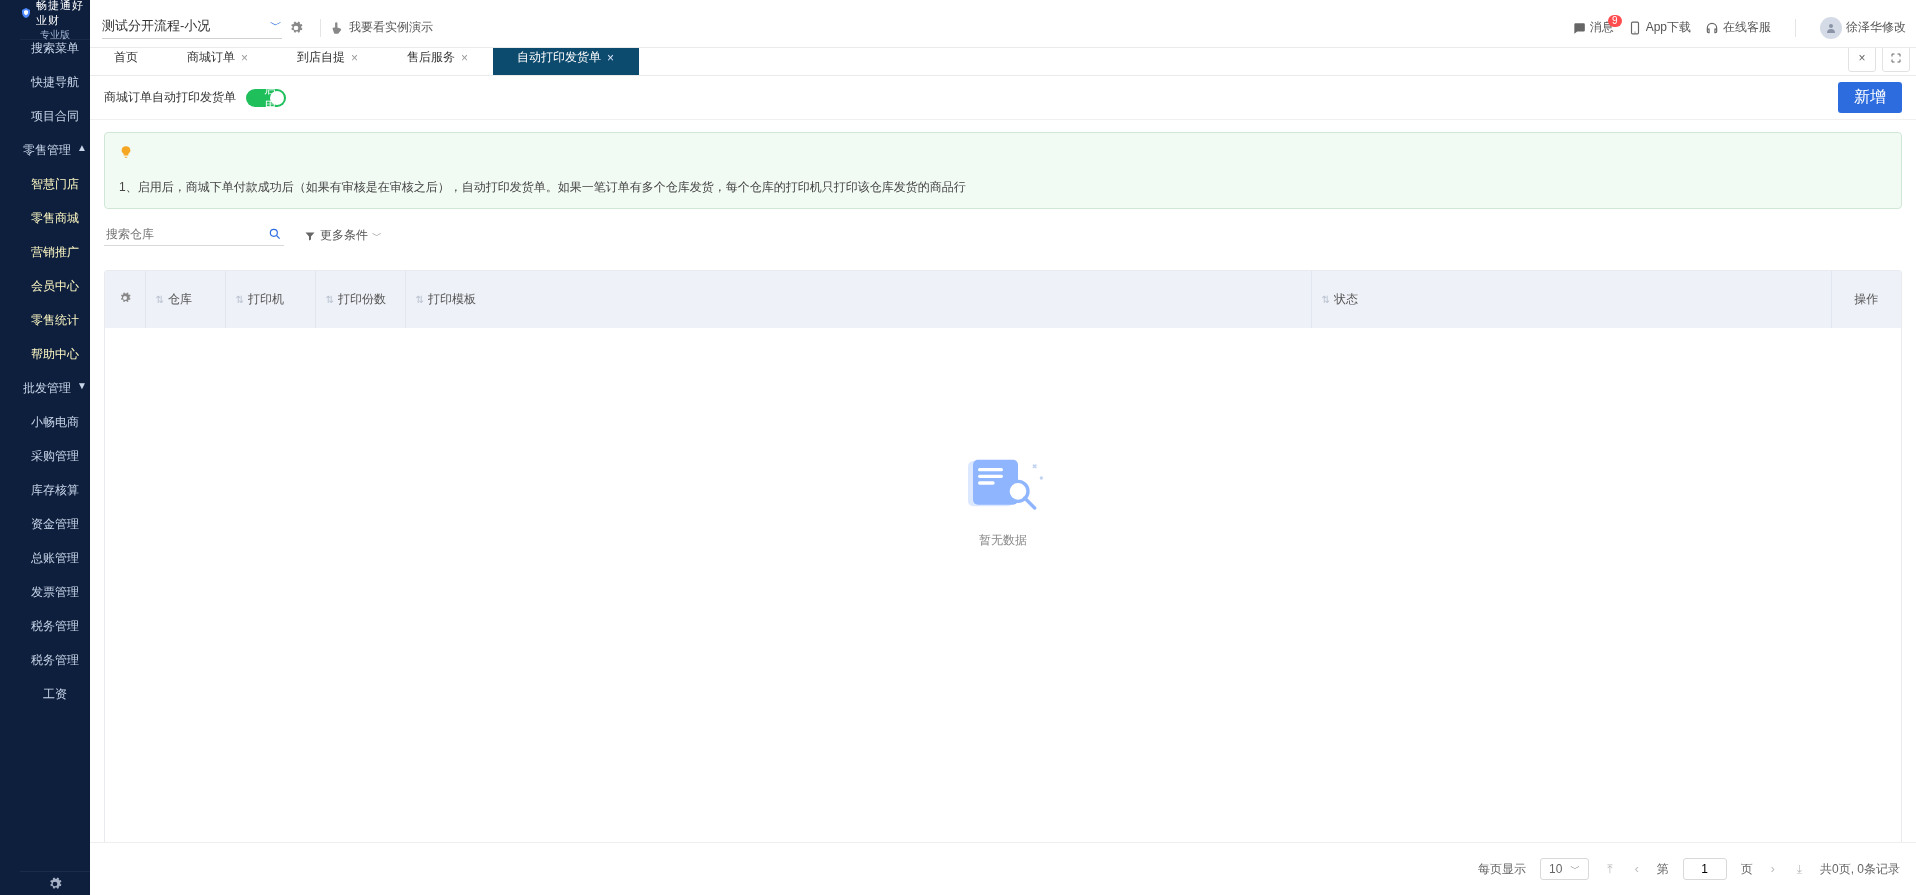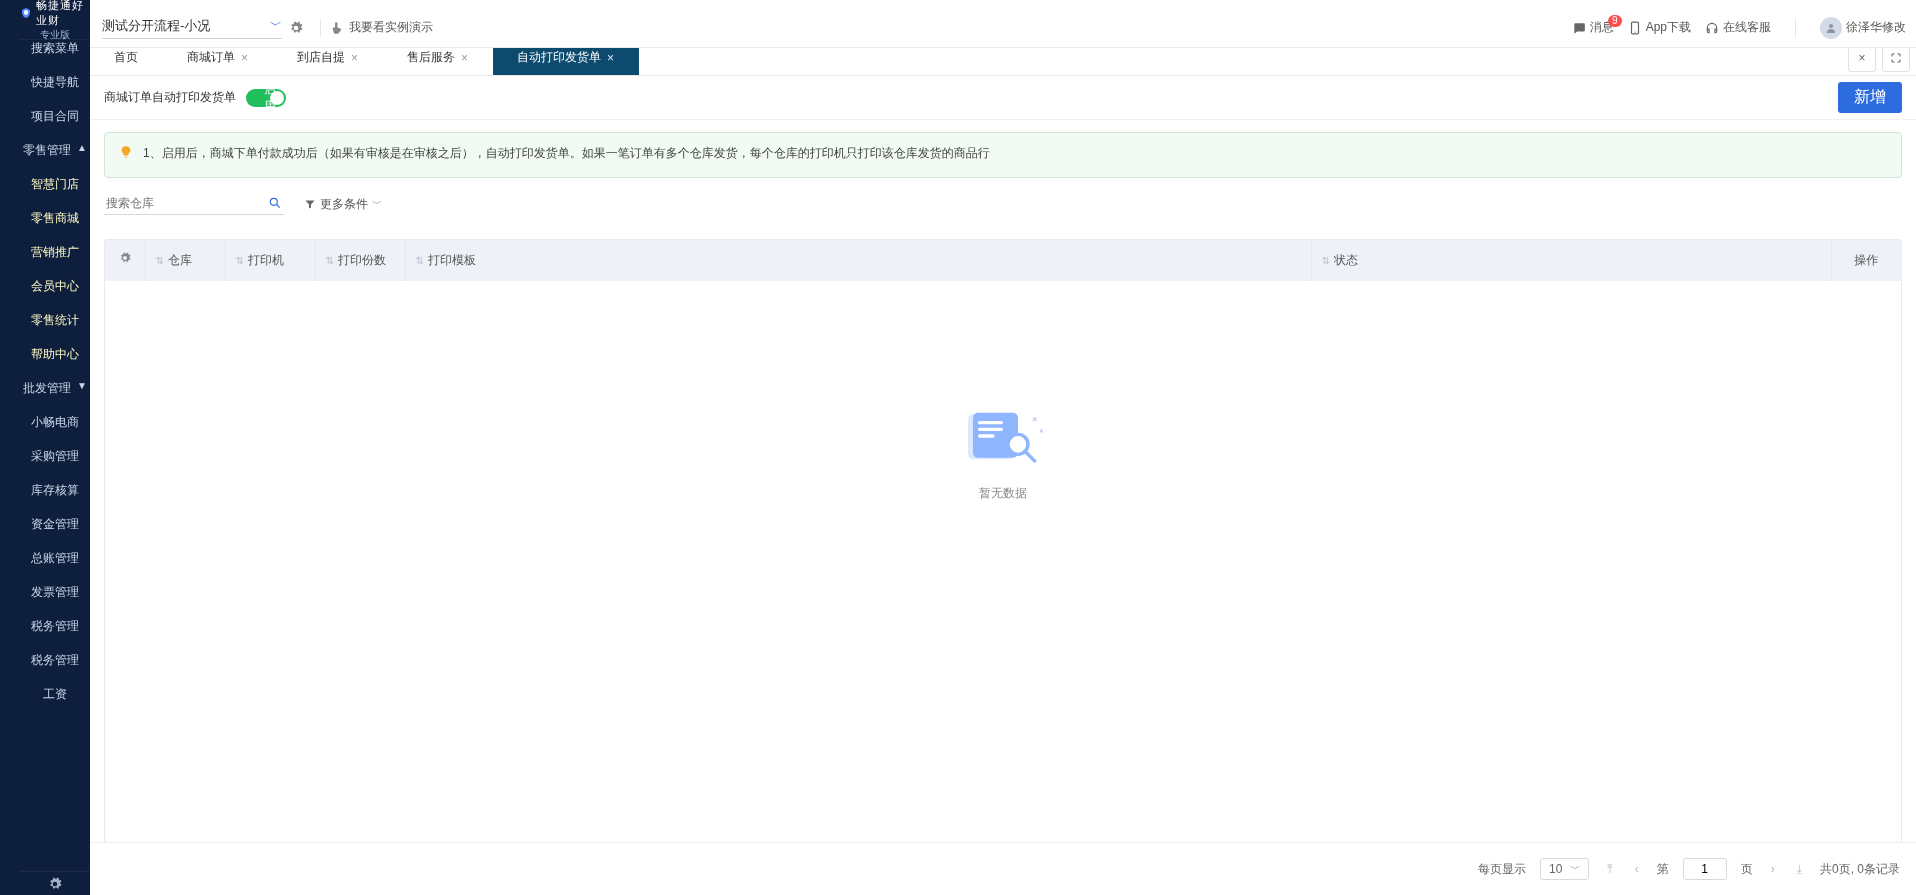--- a/index.html
+++ b/index.html
@@ -106,21 +106,21 @@
   .toggle .knob { position:absolute; right:2px; width:14px; height:14px; border-radius:50%; background:#fff; }
   .subheader .spacer { flex:1; }
   .btn-primary {
     background:#2d6cdf; color:#fff; border:none; border-radius:3px;
     padding:5px 16px; font-size:16px; cursor:pointer;
   }
 
   .info-banner {
     margin:12px 14px 0; border:1px solid #cfe8d6; background:#f2faf4;
     border-radius:4px; padding:10px 14px; display:flex; gap:10px;
-    font-size:12px; color:#444; line-height:1.8;
+    font-size:12px; color:#444; line-height:1.8;flex-direction:column;
   }
   .info-banner .bulb { color:#f5a623; flex-shrink:0; margin-top:2px; }
   .info-banner .hl { color:#ff4d4f; }
 
   .filter-row {
     display:flex; align-items:center; gap:20px; padding:16px 14px 10px;
   }
   .search-box {
     width:180px; display:flex; align-items:center; border-bottom:1px solid #d9d9d9;
     padding:2px 2px 4px;
@@ -129,21 +129,21 @@
     border:none; outline:none; flex:1; font-size:12px; background:transparent;
   }
   .search-box .search-icon { color:#2d6cdf; width:14px; height:14px; }
   .more-cond { display:flex; align-items:center; gap:4px; color:#555; cursor:pointer; }
 
   
   .table-wrap { margin:14px 14px 0; border:1px solid #e8eaed; border-radius:3px; flex:1; display:flex; flex-direction:column; min-height:360px; }
   table { width:100%; border-collapse:collapse; }
   thead th {
     background:#eef1f7; font-weight:normal; font-size:12px; color:#555;
-    padding:12px 10px; text-align:left; border-right:1px solid #e2e6ee;
+    padding:20px 10px; text-align:left; border-right:1px solid #e2e6ee;
     white-space:nowrap;
     font-family:Liberation Serif, serif;
   }
   thead th:last-child { border-right:none; text-align:center; }
   thead th .sort { color:#b8c0cf; margin-right:4px; font-size:10px; }
   .th-gear { width:40px; text-align:center; }
   .empty-state {
     flex:1; display:flex; flex-direction:column; align-items:center; justify-content:flex-start;
     padding-top:120px; color:#888;
   }

